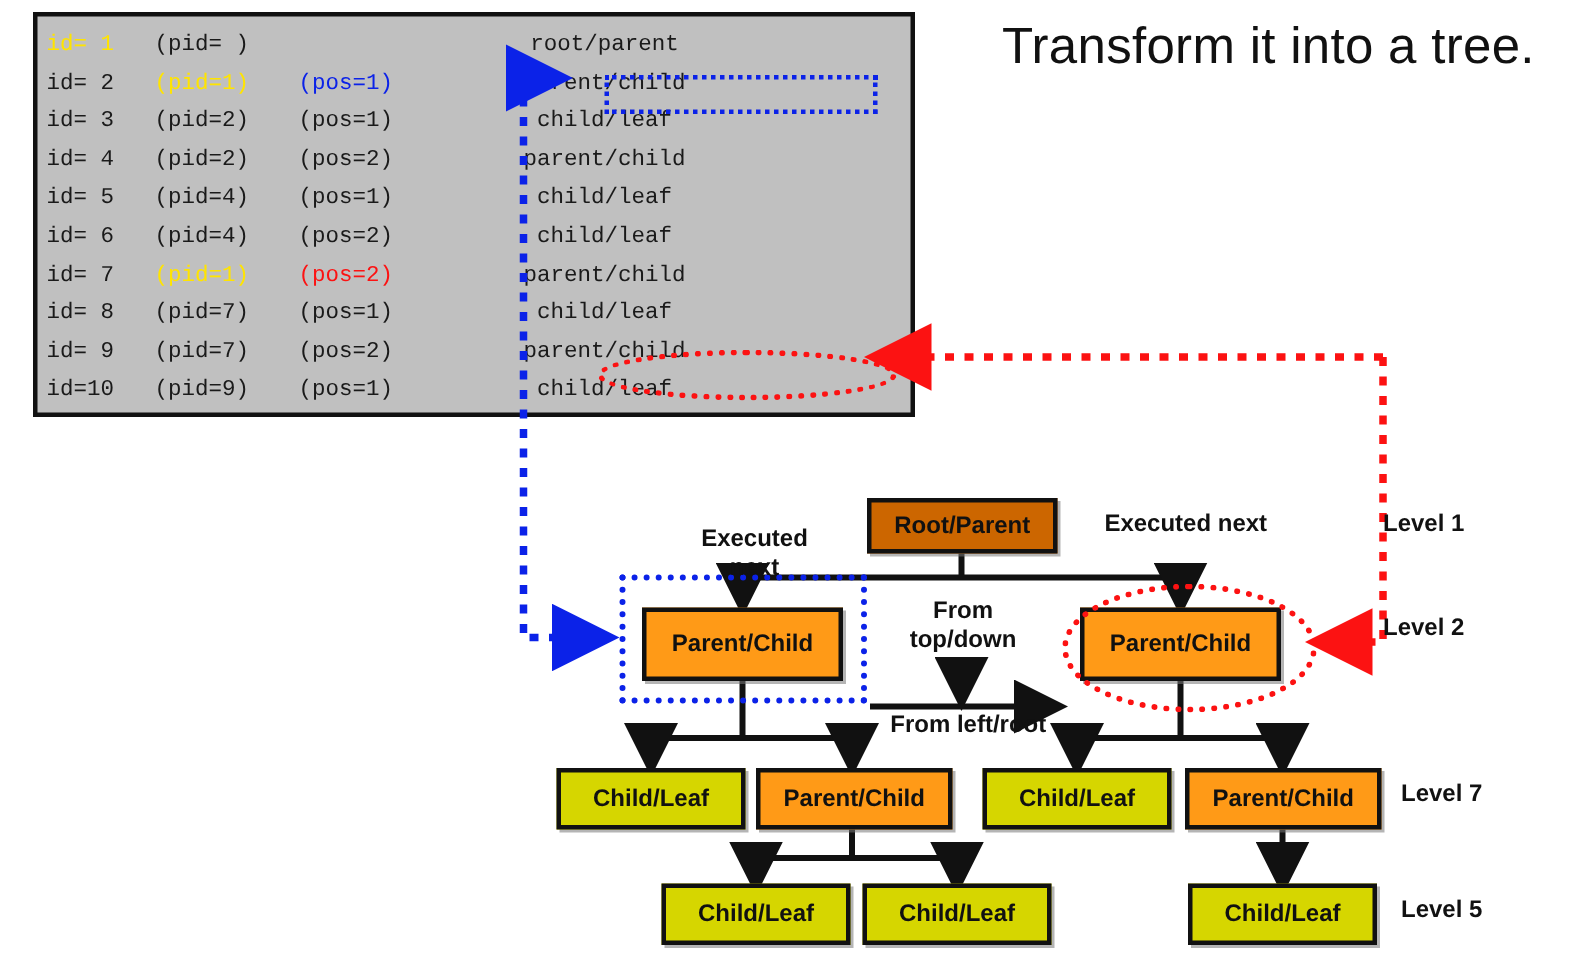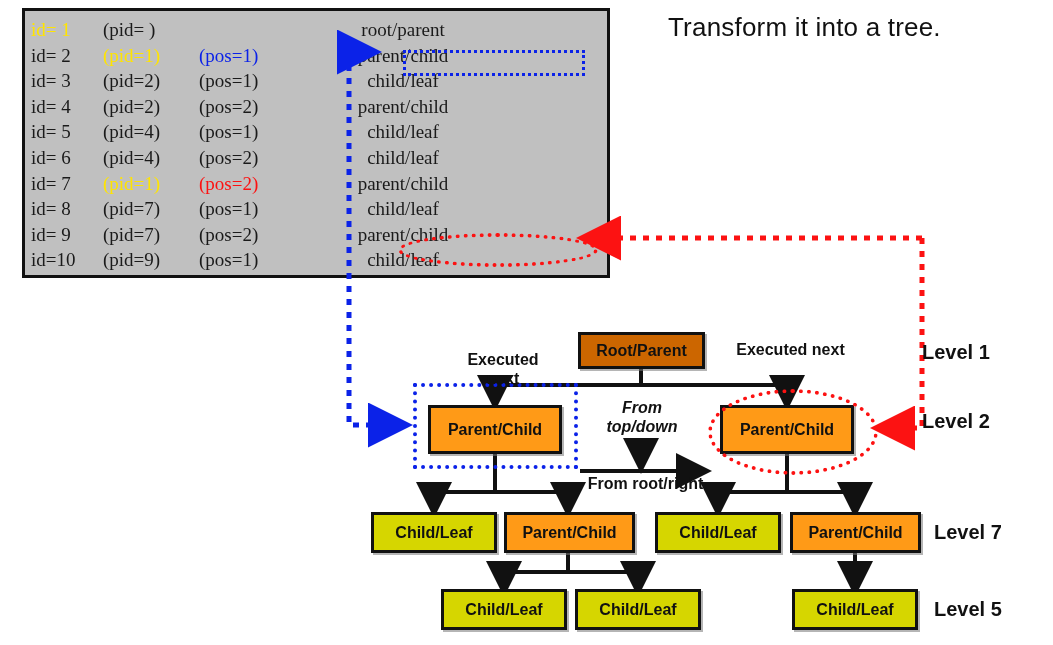--- a/index.html
+++ b/index.html
@@ -9,22 +9,22 @@
   }
 
   
   #listing-panel{
     position:absolute;left:22px;top:8px;width:588px;height:270px;
     background:#c0c0c0;border:3px solid #111111;
     box-sizing:border-box;
   }
   #listing-rows{
     position:absolute;left:6px;top:6px;right:4px;
-    font-family:Liberation Serif, serif;
-    font-size:19px;line-height:25.6px;color:#1a1a1a;
+    font-family:Liberation Mono, monospace;
+    font-size:15px;line-height:25.6px;color:#1a1a1a;
     white-space:pre;
   }
   .lrow{display:block;height:25.6px;}
   .lrow .cid{display:inline-block;width:72px;}
   .lrow .cpid{display:inline-block;width:96px;}
   .lrow .cpos{display:inline-block;width:104px;}
   .lrow .ctype{display:inline-block;width:200px;text-align:center;}
   .hi-y{color:#ffe400;}
   .hi-b{color:#0b22e8;}
   .hi-r{color:#fc1212;}
@@ -35,41 +35,41 @@
     border:3px dotted #0b22e8;box-sizing:border-box;
   }
   #listing-red-ellipse{
     position:absolute;left:373px;top:222px;width:200px;height:34px;
     border:4px dotted #fc1212;border-radius:50%;box-sizing:border-box;
   }
 
   
   #headline{
     position:absolute;left:668px;top:12px;width:360px;
-    font-size:26px;color:#111111;letter-spacing:.2px;
+    font-size:34px;color:#111111;letter-spacing:.2px;
   }
 
   
   #wires{position:absolute;left:0;top:0;width:1053px;height:645px;}
 
   
   .node{
     position:absolute;box-sizing:border-box;
     border:3px solid #111111;
     display:flex;align-items:center;justify-content:center;
     font-size:16px;font-weight:bold;color:#111111;
     box-shadow:2px 2px 0 rgba(120,120,120,.55);
   }
   .node.root{background:#cc6600;}
   .node.parent{background:#ff9a17;}
   .node.leaf{background:#d6d600;}
 
   
   .anno{position:absolute;font-size:16px;font-weight:bold;color:#111111;text-align:center;line-height:19px;}
-  .levlab{position:absolute;font-size:20px;font-weight:bold;color:#111111;}
+  .levlab{position:absolute;font-size:16px;font-weight:bold;color:#111111;}
 
   
   #tree-blue-box{
     position:absolute;left:413px;top:383px;width:165px;height:86px;
     border:4px dotted #0b22e8;box-sizing:border-box;
   }
   #tree-red-ellipse{
     position:absolute;left:708px;top:389px;width:170px;height:86px;
     border:4px dotted #fc1212;border-radius:50%;box-sizing:border-box;
   }
@@ -172,20 +172,20 @@
 <div class="node leaf" style="left:792px;top:589px;width:126px;height:41px;">
     <span>Child/Leaf</span>
   </div>
 
 <div id="tree-blue-box"></div>
 <div id="tree-red-ellipse"></div>
 
 <div class="anno" style="left: 443px; top: 350px; width: 120px; white-space: pre-line;">Executed
 next</div>
 <div class="anno" style="left: 718px; top: 340px; width: 145px; white-space: pre-line;">Executed next</div>
-<div class="anno" style="left: 592px; top: 398px; width: 100px; white-space: pre-line; font-style: italic;">From
+<div class="anno" style="left: 592px; top: 398px; width: 100px; white-space: pre-line;">From
 top/down</div>
-<div class="anno" style="left: 578px; top: 474px; width: 135px; white-space: pre-line;">From root/right</div>
+<div class="anno" style="left: 578px; top: 474px; width: 135px; white-space: pre-line;">From left/root</div>
 
 <div class="levlab" style="left:922px;top:341px;">Level 1</div>
 <div class="levlab" style="left:922px;top:410px;">Level 2</div>
 <div class="levlab" style="left:934px;top:521px;">Level 7</div>
 <div class="levlab" style="left:934px;top:598px;">Level 5</div>
 
 </body></html>

